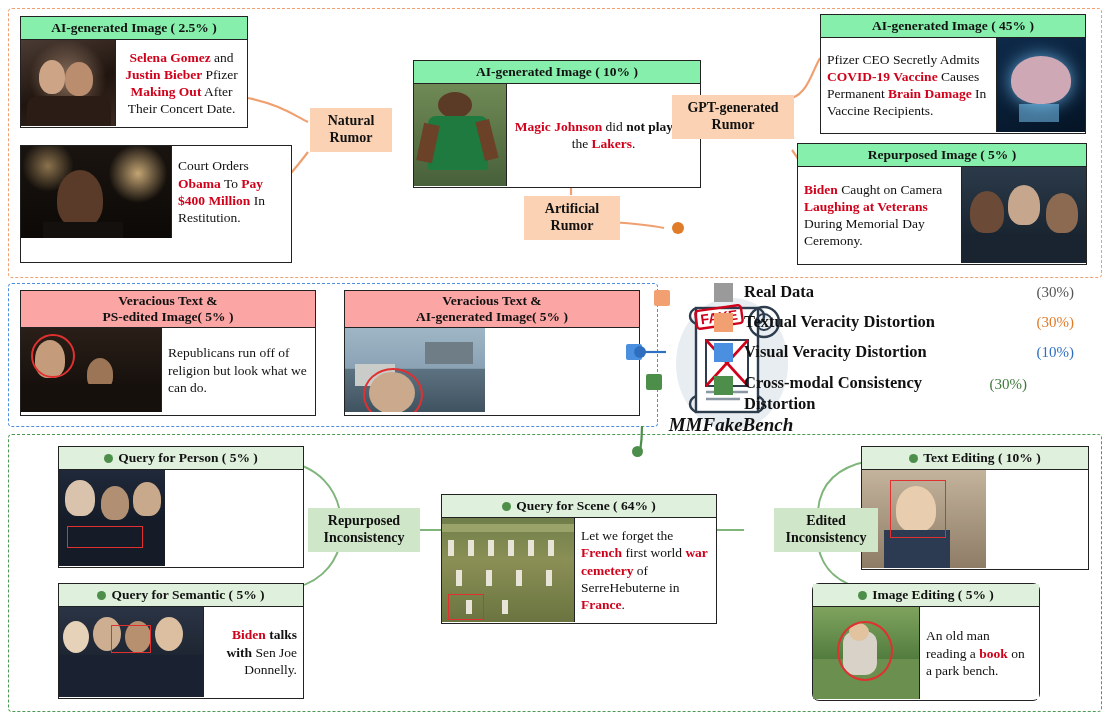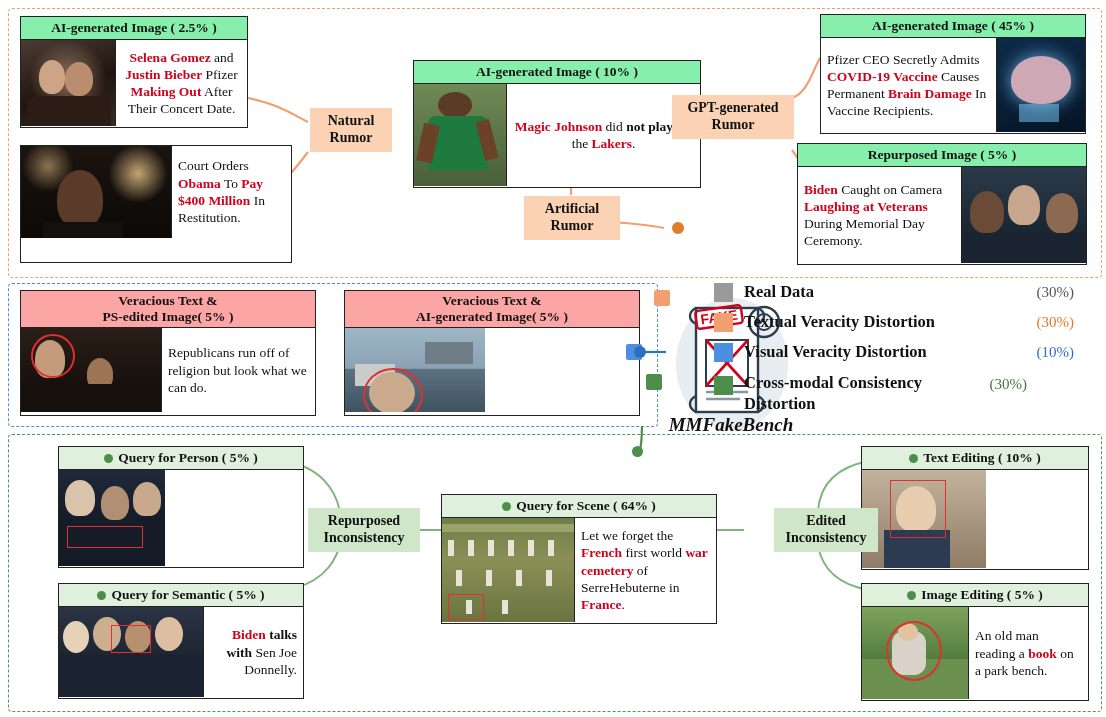--- a/index.html
+++ b/index.html
@@ -363,21 +363,21 @@
     <div class="body">
       <div class="thumb" style="width:124px;">
         <div class="ph" style="background:linear-gradient(180deg,#c4b39c,#8e7c66);"></div>
         <div style="position:absolute;left:34px;top:16px;width:40px;height:46px;border-radius:50% 50% 40% 40%;background:#e8cdae;"></div>
         <div style="position:absolute;left:22px;top:60px;width:66px;height:38px;background:#2d3b52;"></div>
         <div class="rect" style="left:28px;top:10px;width:54px;height:56px;"></div>
       </div>
     </div>
   </div>
 
-  <div class="card" style="left:861px;top:583px;width:228px;height:118px;">
+  <div class="card" style="left:812px;top:583px;width:228px;height:118px;border-radius:7px;">
     <div class="hdr hdr-green">
       <span class="dot" style="position:relative;display:inline-block;width:9px;height:9px;background:#4d8f4a;margin-right:5px;vertical-align:middle;"></span><span>Image Editing ( 5% )</span>
     </div>
     <div class="body">
       <div class="thumb" style="width:106px;">
         <div class="ph" style="background:linear-gradient(180deg,#7fa35e,#4f7a3c 60%,#3c6430);"></div>
         <div style="position:absolute;left:0;top:52px;width:106px;height:42px;background:#6b8f4e;"></div>
         <div style="position:absolute;left:30px;top:24px;width:34px;height:44px;border-radius:12px;background:#d8d2c8;"></div>
         <div style="position:absolute;left:36px;top:16px;width:20px;height:18px;border-radius:50%;background:#e2c3a0;"></div>
         <div class="circ" style="left:24px;top:14px;width:52px;height:56px;"></div>

